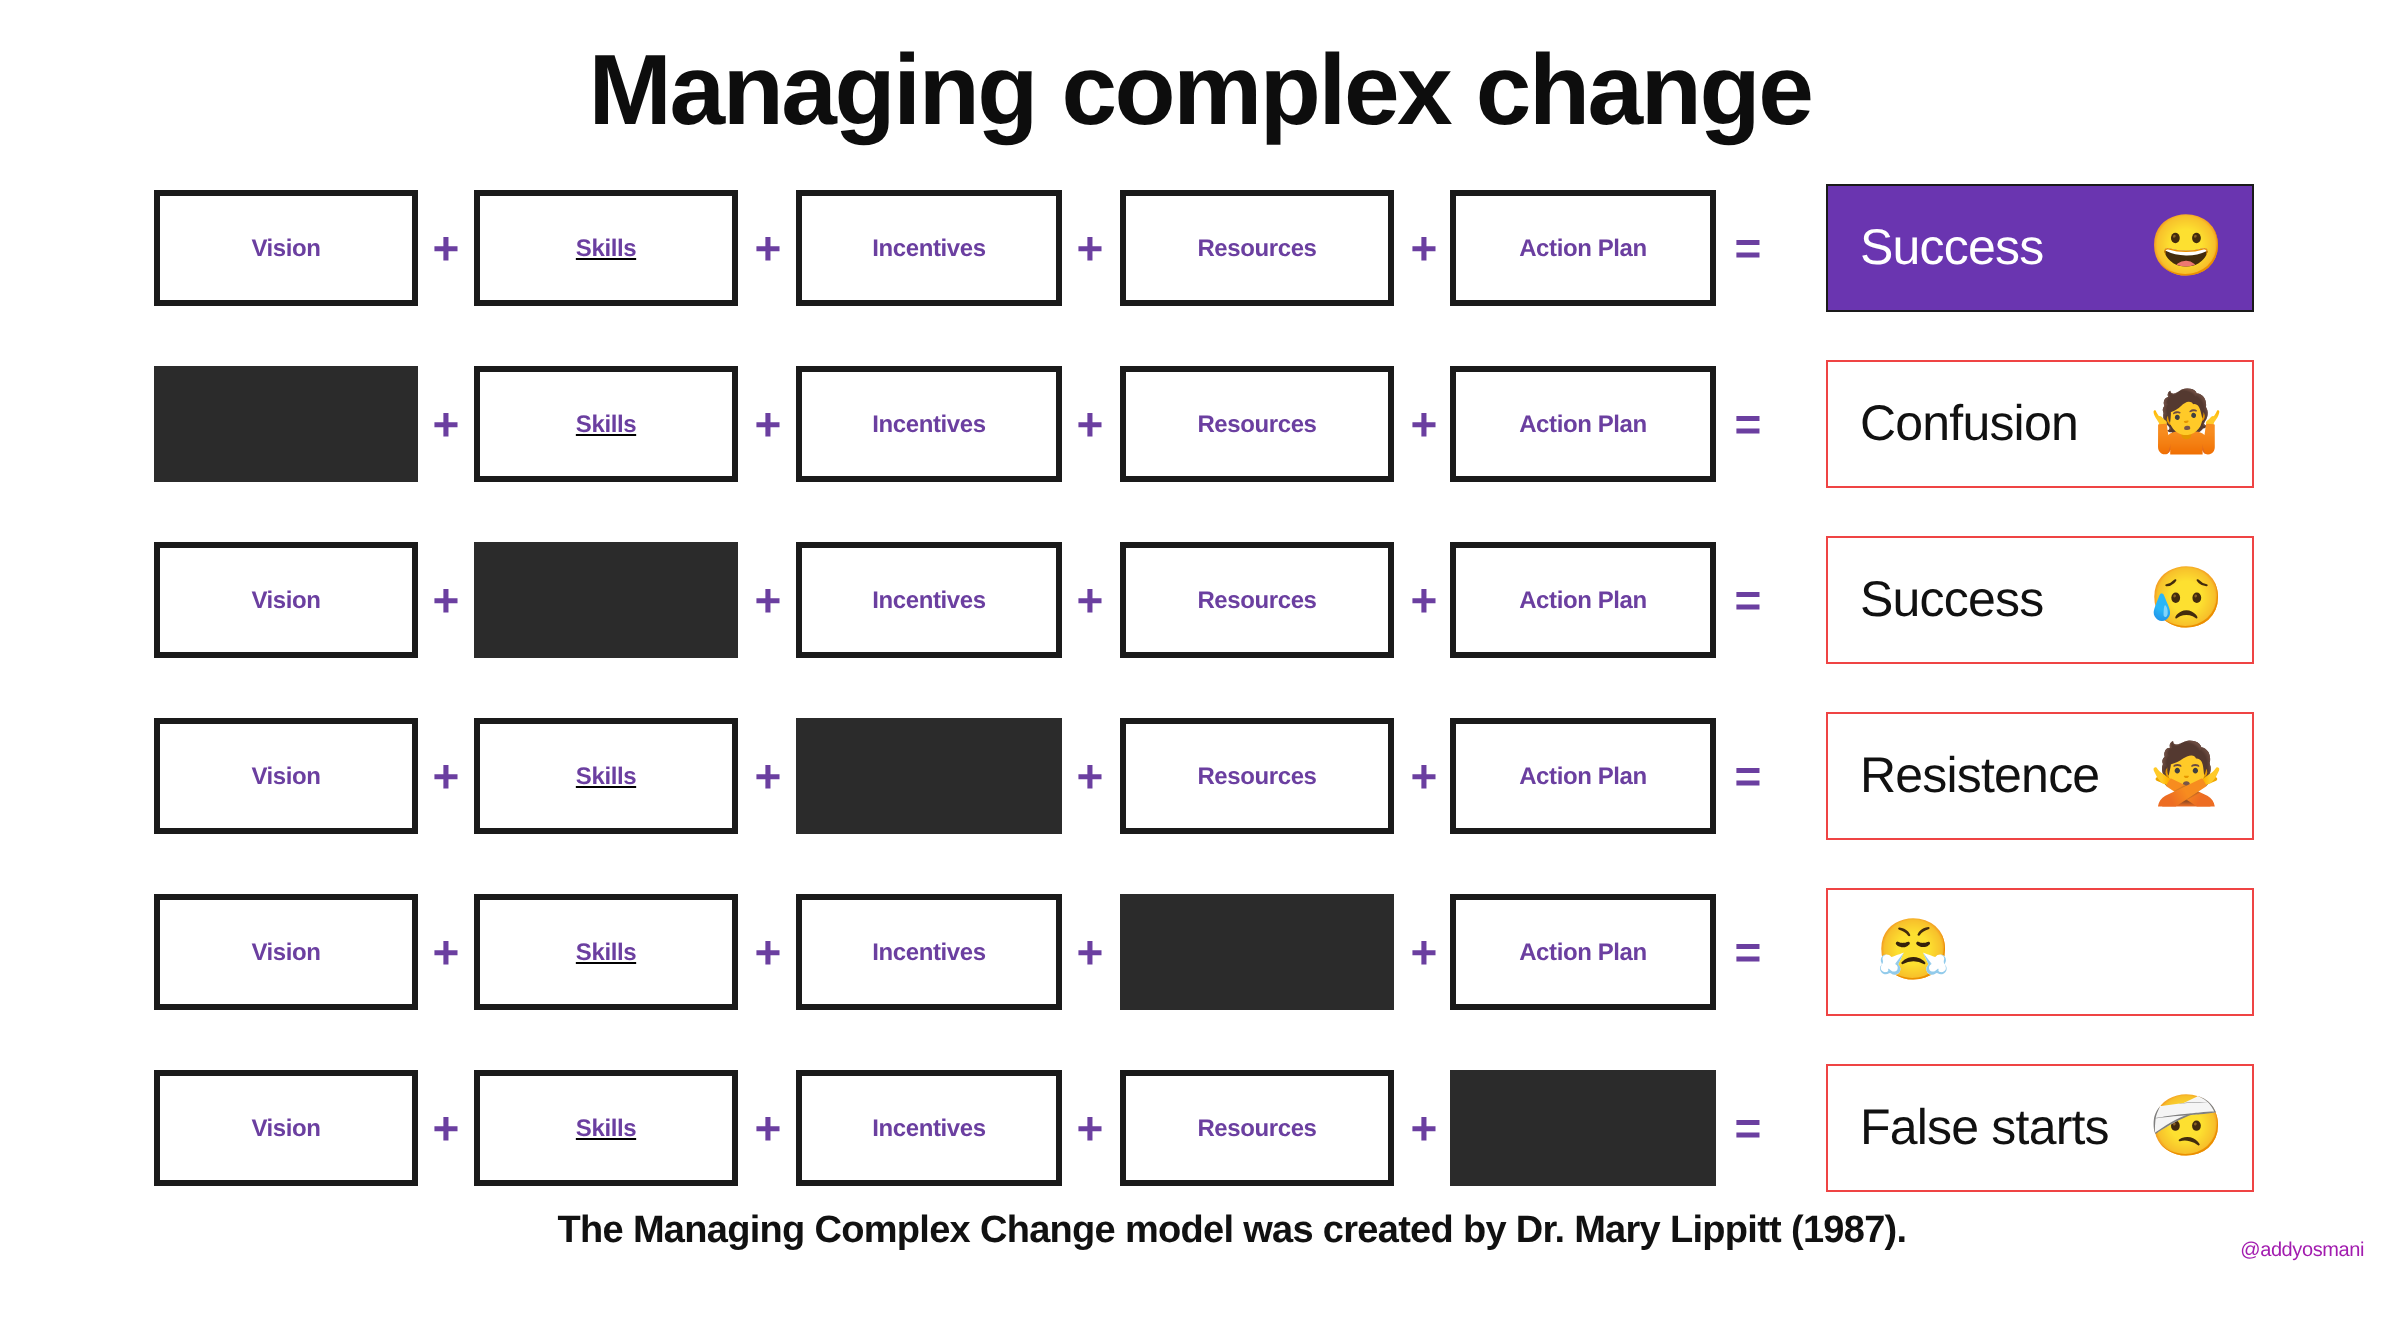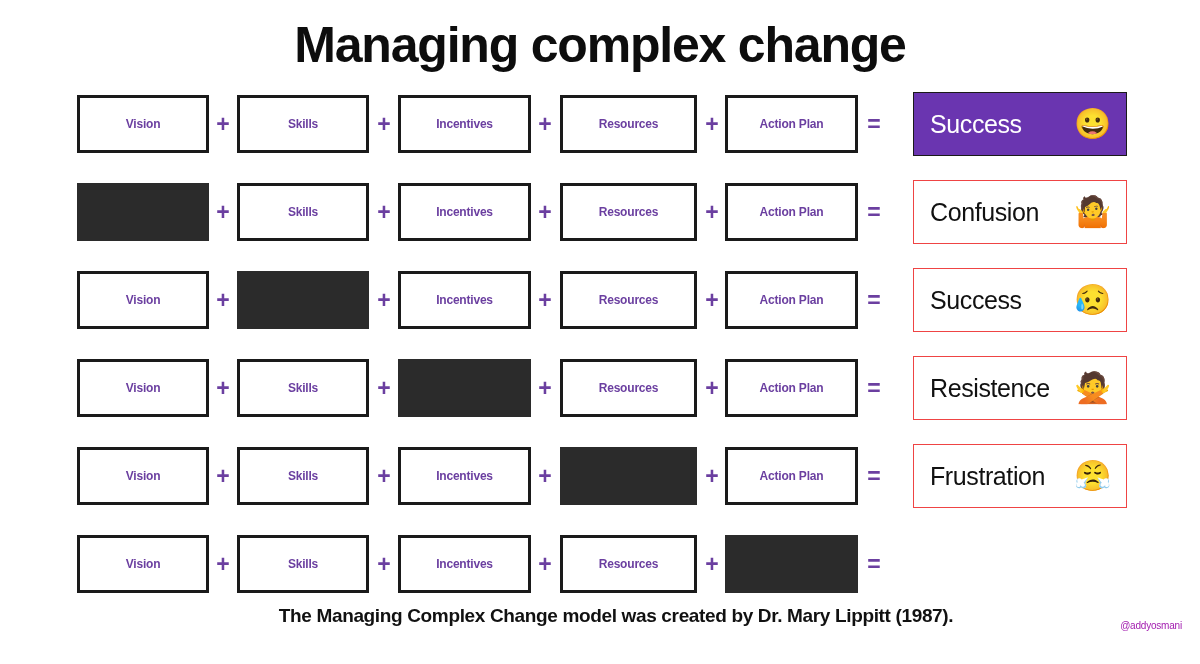--- a/index.html
+++ b/index.html
@@ -120,21 +120,21 @@
   .result.highlight .result-label { color: #ffffff; }
 
   .result-emoji {
     font-size: 30px;
     line-height: 1;
     margin-left: 8px;
   }
 
   
   .col-vision     { left: 77px;  width: 132px; }
-  .col-skills     { left: 237px; width: 132px; }
+  .col-skills     { left: 237px; width: 132px; text-decoration: underline; }
   .col-incentives { left: 398px; width: 133px; }
   .col-resources  { left: 560px; width: 137px; }
   .col-action     { left: 725px; width: 133px; }
 
   .op-1 { left: 210px; }
   .op-2 { left: 371px; }
   .op-3 { left: 532px; }
   .op-4 { left: 699px; }
   .op-eq { left: 861px; }
 
@@ -293,21 +293,20 @@
       <div class="op op-3">+</div>
       <div class="cell col-resources redacted">
         <span class="cell-label">Resources</span>
       </div>
       <div class="op op-4">+</div>
       <div class="cell col-action">
         <span class="cell-label">Action Plan</span>
       </div>
       <div class="op op-eq">=</div>
       <div class="result">
-        <span class="result-label">Frustration</span>
         <span class="result-emoji">😤</span>
       </div>
     </div>
 
     <div class="row">
       <div class="cell col-vision">
         <span class="cell-label">Vision</span>
       </div>
       <div class="op op-1">+</div>
       <div class="cell col-skills">
@@ -319,20 +318,24 @@
       </div>
       <div class="op op-3">+</div>
       <div class="cell col-resources">
         <span class="cell-label">Resources</span>
       </div>
       <div class="op op-4">+</div>
       <div class="cell col-action redacted">
         <span class="cell-label">Action Plan</span>
       </div>
       <div class="op op-eq">=</div>
+      <div class="result">
+        <span class="result-label">False starts</span>
+        <span class="result-emoji">🤕</span>
+      </div>
     </div>
 
   </div>
 
   <div class="footer">The Managing Complex Change model was created by Dr. Mary Lippitt (1987).</div>
   <div class="watermark">@addyosmani</div>
 
 </div>
 
 </body></html>

